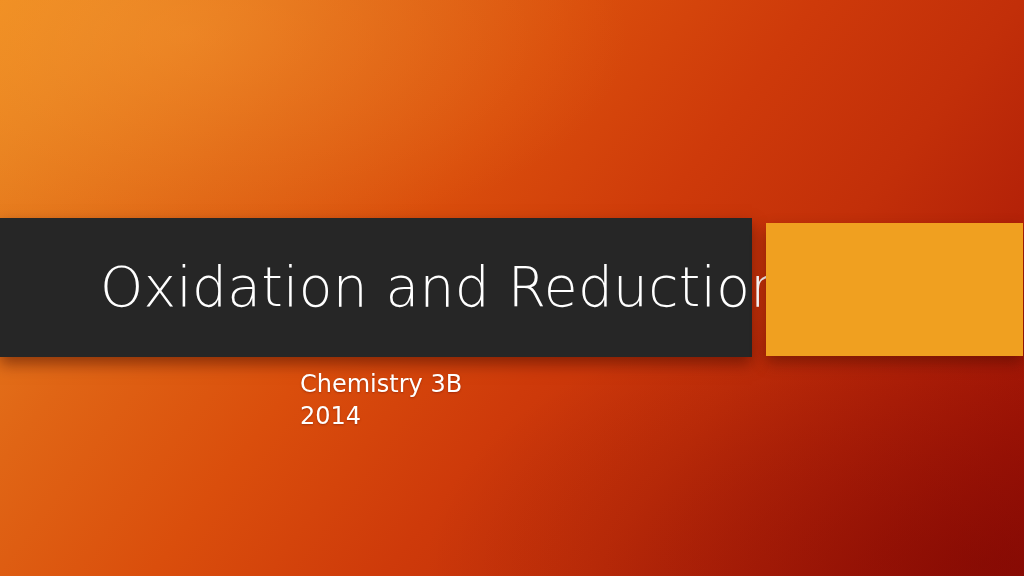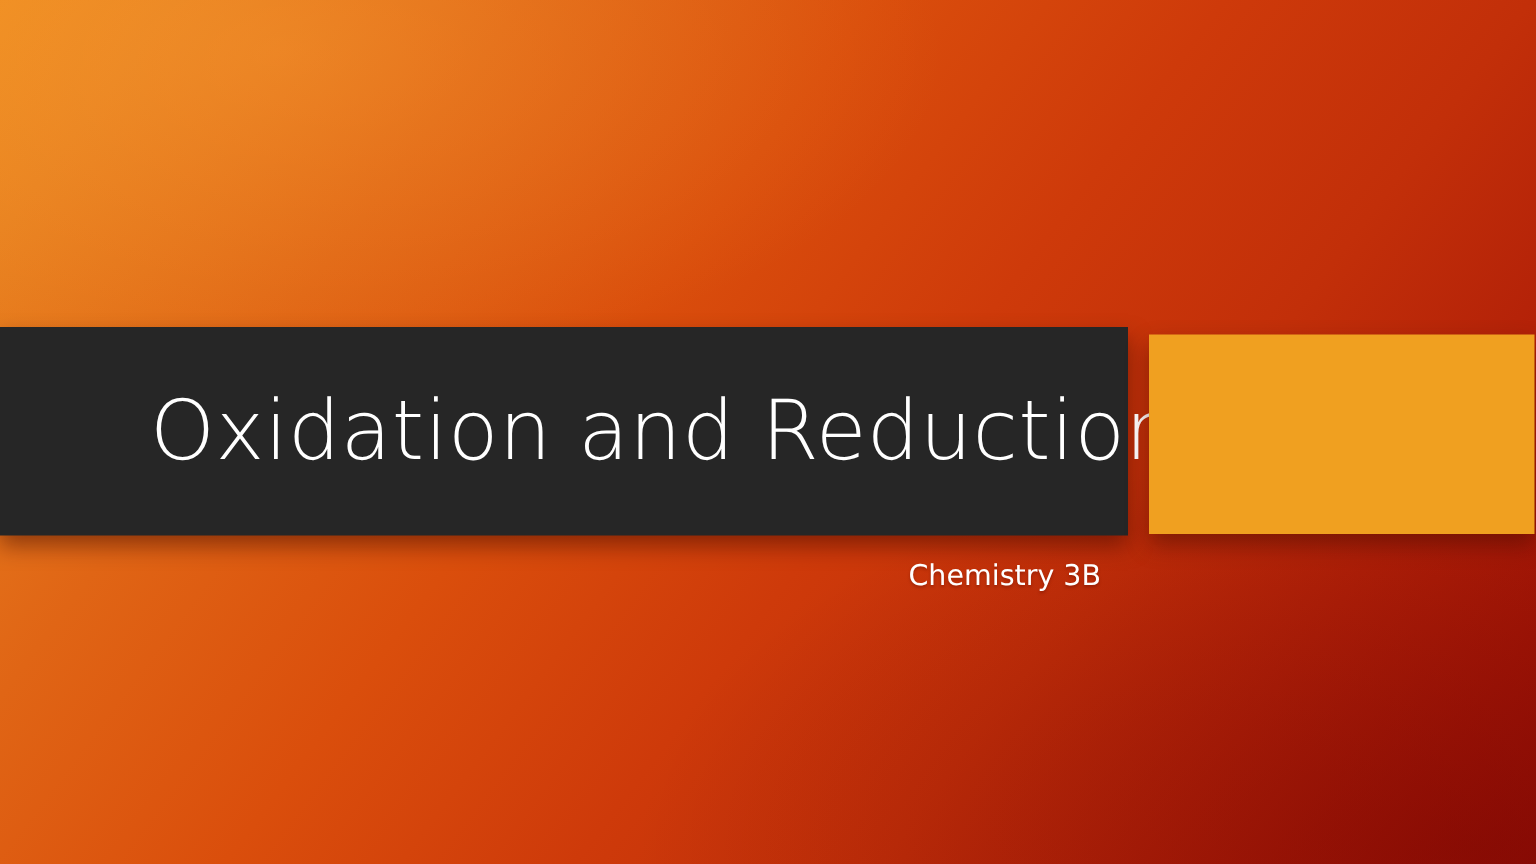--- a/index.html
+++ b/index.html
@@ -71,23 +71,22 @@
     background: #F0A020;
     box-shadow: 0 7px 14px rgba(60, 8, 2, 0.45);
   }
 
   
   #subtitle {
     position: absolute;
     left: 300px;
     top: 368px;
     width: 434px;
-    text-align: right;
     color: #FFFFFF;
-    font-size: 19px;
+    font-size: 24px;
     font-weight: 400;
     line-height: 32px;
     text-shadow: 0 1px 2px rgba(80, 10, 0, 0.35);
   }
 
   #subtitle .sub-line {
     display: block;
     white-space: nowrap;
   }
 </style>
@@ -99,15 +98,16 @@
   <div id="sheen"></div>
 
   <div id="title-bar">
     <div id="title-text">Oxidation and Reduction</div>
   </div>
 
   <div id="accent-block"></div>
 
   <div id="subtitle">
     <span class="sub-line">Chemistry 3B</span>
+    <span class="sub-line">2014</span>
   </div>
 
 </div>
 
 </body></html>

